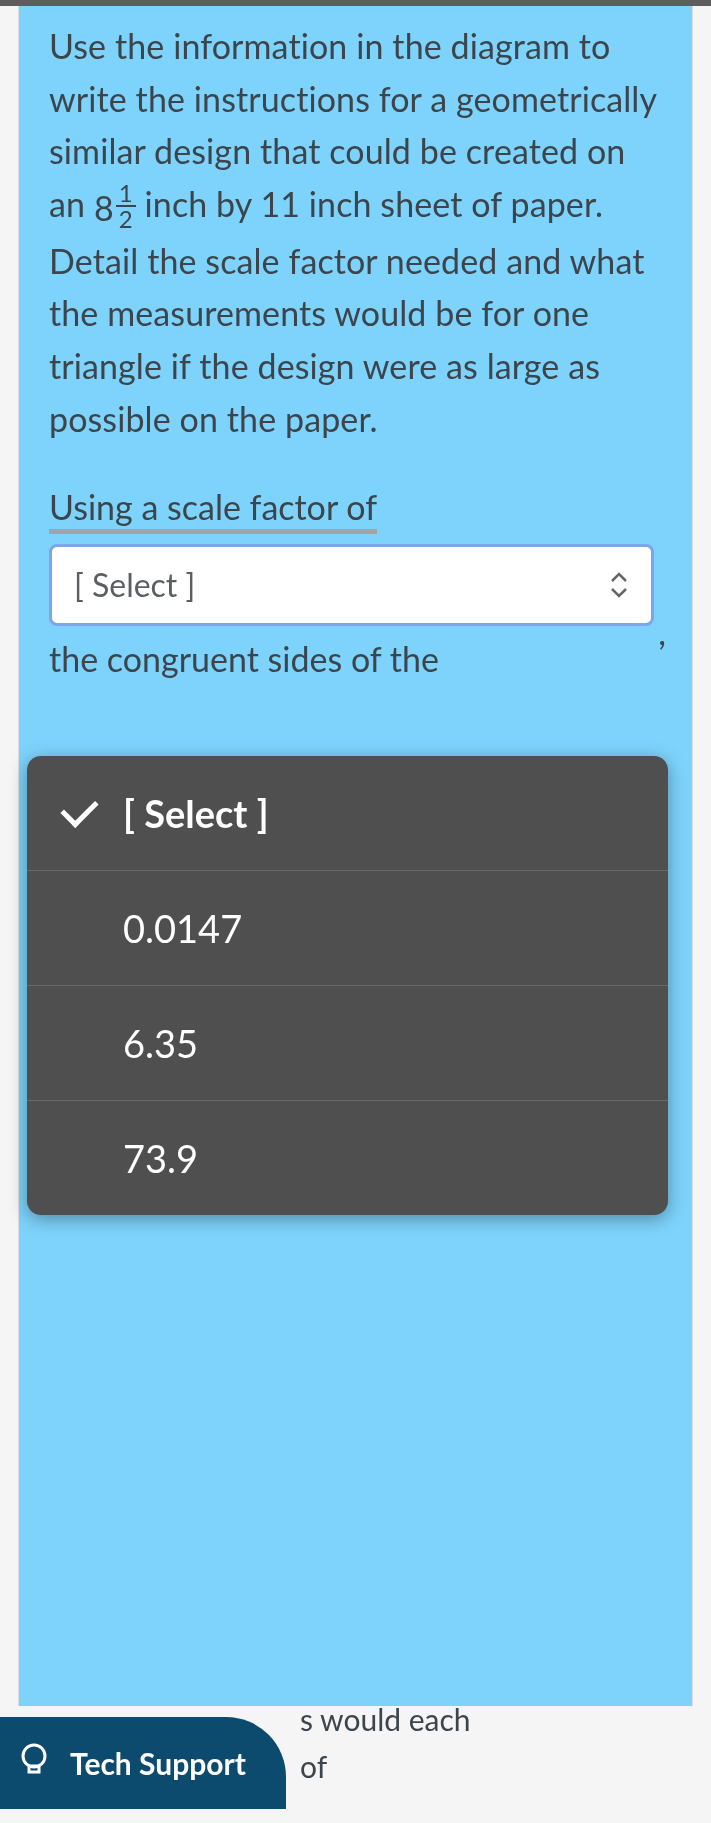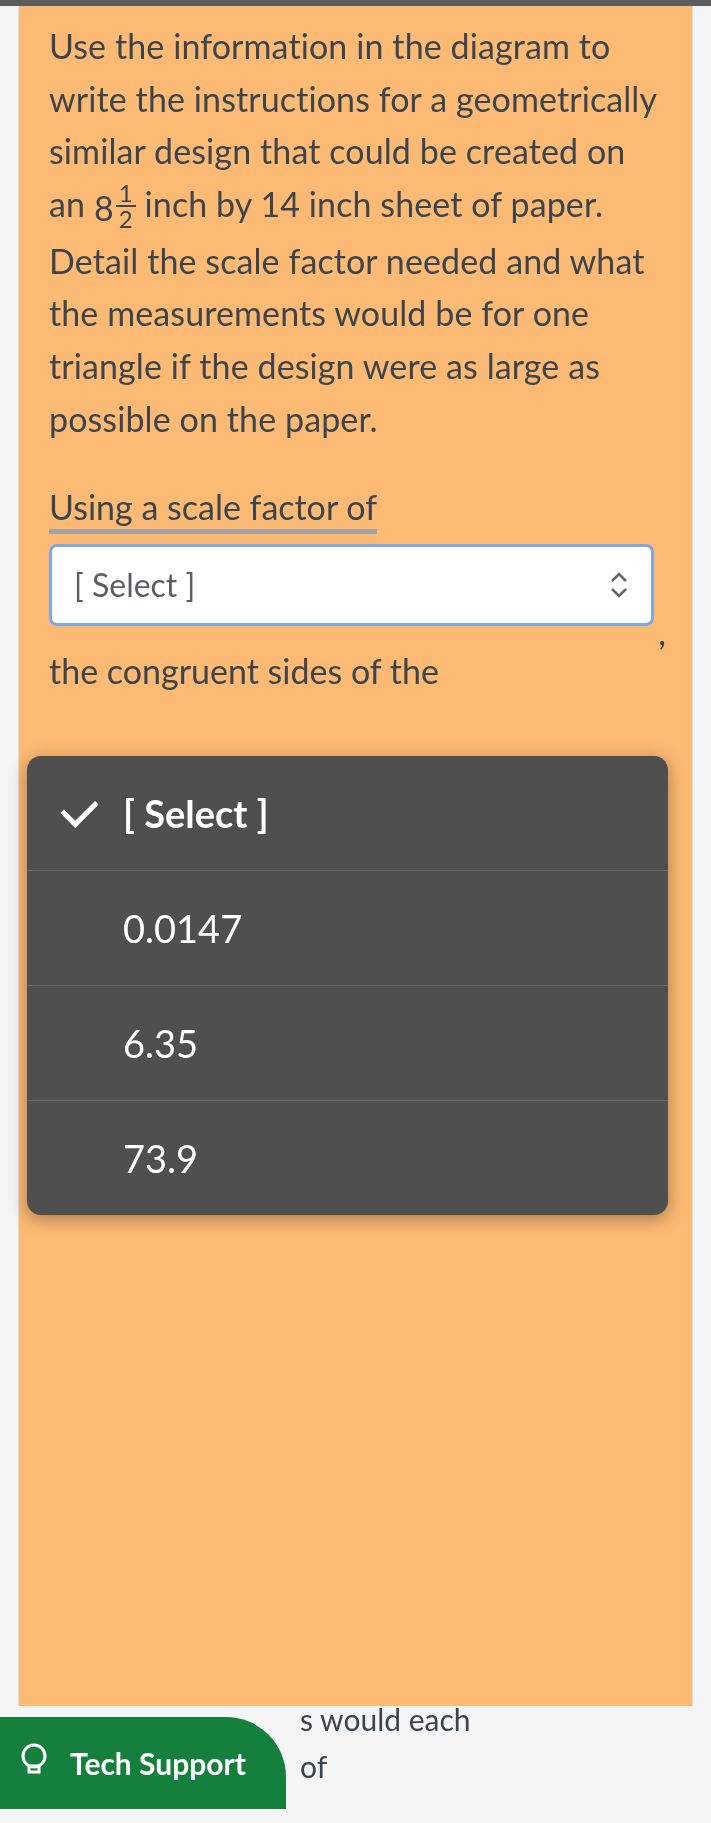--- a/index.html
+++ b/index.html
@@ -10,21 +10,21 @@
     height: 1823px;
     position: relative;
     overflow: hidden;
   }
   .top-bar {
     height: 6px;
     background: #5d5d5d;
     width: 100%;
   }
   .content-card {
-    background: #fdba74;
+    background: #7dd3fc;
     margin: 0 18px;
     border-left: 1px solid #ddd;
     border-right: 1px solid #ddd;
     padding: 14px 30px 40px 30px;
     min-height: 1700px;
     position: relative;
   }
   .question-text {
     color: #3d454c;
     font-size: 34px;
@@ -85,21 +85,21 @@
     font-size: 34px;
     color: #3d454c;
     position: relative;
     left: 4px;
     top: 26px;
   }
   .select-row { display:flex; align-items:flex-end; }
   .partial-line {
     color: #3d454c;
     font-size: 34px;
-    margin-top: 24px;
+    margin-top: 12px;
     white-space: nowrap;
     overflow: hidden;
   }
   .dropdown {
     position: absolute;
     left: 8px;
     right: 24px;
     top: 750px;
     background: #4f4f4f;
     border-radius: 14px;
@@ -134,21 +134,21 @@
     top: 1696px;
     color: #3d454c;
     font-size: 30px;
     width: 380px;
     line-height: 1.55;
   }
   .tech-support {
     position: absolute;
     left: 0;
     bottom: 14px;
-    background: #15803d;
+    background: #0c4a6e;
     color: #fff;
     font-weight: 700;
     font-size: 30px;
     padding: 28px 40px 28px 70px;
     border-top-right-radius: 60px;
     border-bottom-right-radius: 0;
     display: flex;
     align-items: center;
     gap: 12px;
     cursor: pointer;
@@ -169,21 +169,21 @@
 
   <p class="question-text">
     <span>Use the information in the diagram to write the instructions for a geometrically similar design that could be created on an </span>
     <span class="mixed">
       <span class="whole">8</span>
       <span class="frac">
         <span class="num">1</span>
         <span class="den">2</span>
       </span>
     </span>
-    <span> inch by 14 inch sheet of paper. Detail the scale factor needed and what the measurements would be for one triangle if the design were as large as possible on the paper.</span>
+    <span> inch by 11 inch sheet of paper. Detail the scale factor needed and what the measurements would be for one triangle if the design were as large as possible on the paper.</span>
   </p>
 
   <div class="lead-label">Using a scale factor of</div>
 
   <div class="select-row">
     <div class="select-box">
       <span class="placeholder">[ Select ]</span>
       <span class="chevrons">
         <svg width="20" height="12" viewBox="0 0 20 12">
             <polyline points="3,9 10,2 17,9" fill="none" stroke="#666" stroke-width="2.5"></polyline>

